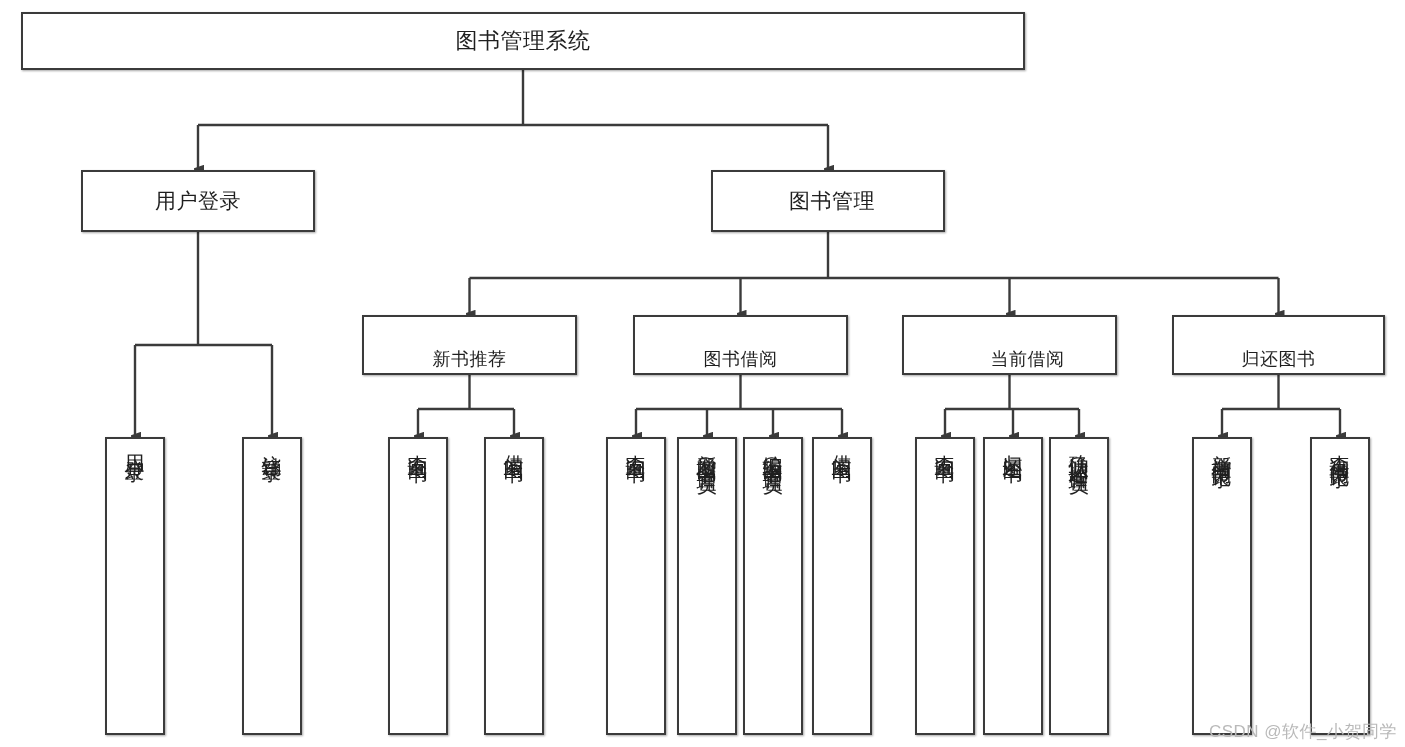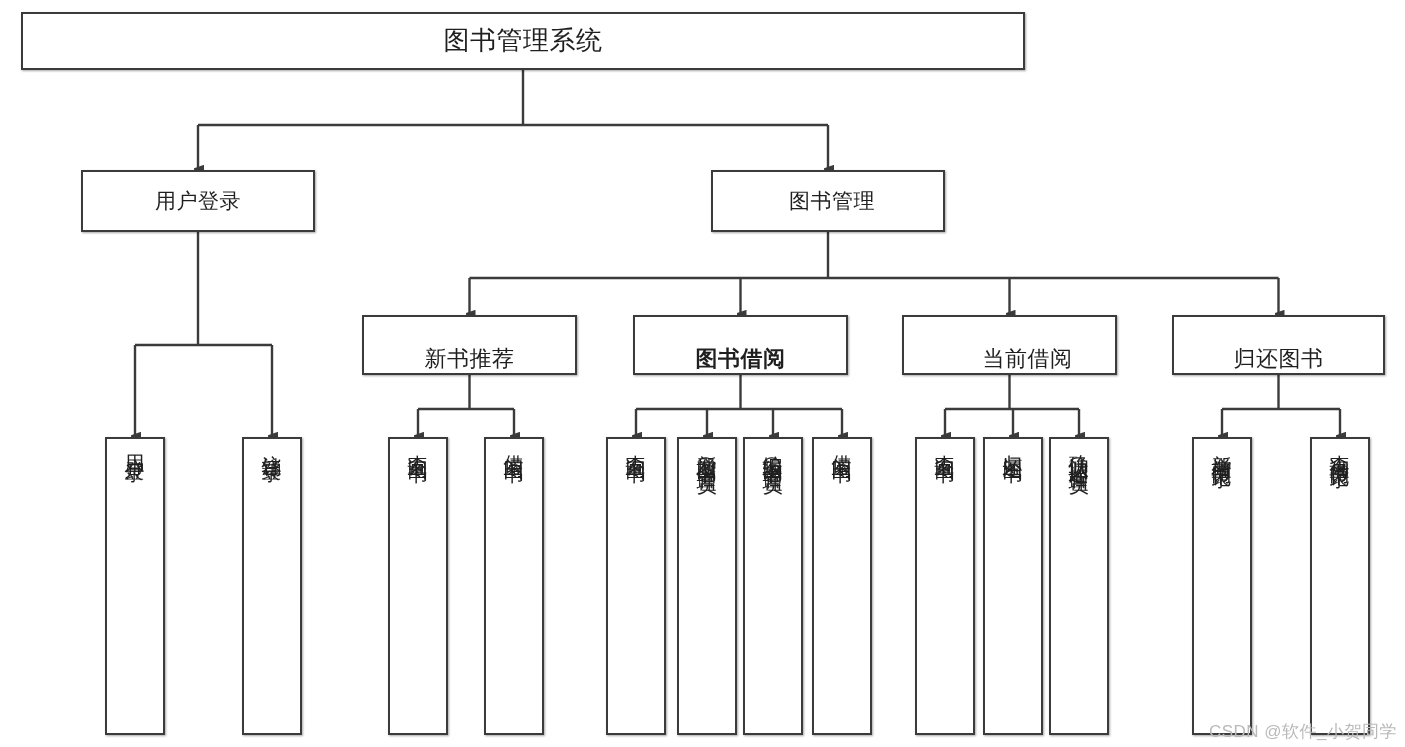--- a/index.html
+++ b/index.html
@@ -28,23 +28,23 @@
     justify-content: center;
   }
   .node-label {
     color: #1f1f1f;
     font-size: 21px;
     line-height: 1.15;
     letter-spacing: 0.5px;
     white-space: nowrap;
     user-select: none;
   }
-  .node.level-0 .node-label { font-size: 26px; }
+  .node.level-0 .node-label { font-size: 22px; }
   .node.level-1 .node-label { font-size: 21px; }
-  .node.level-2 .node-label { font-size: 22px; margin-top: 28px; }
+  .node.level-2 .node-label { font-size: 18px; margin-top: 28px; }
   .node.leaf {
     align-items: flex-start;
     justify-content: center;
     padding-top: 0;
   }
   .node.leaf .node-label {
     writing-mode: vertical-rl;
     text-orientation: upright;
     font-size: 20px;
     letter-spacing: 3px;
@@ -125,21 +125,21 @@
       </div>
       <div class="node level-1" style="left: 81px; top: 170px; width: 234px; height: 62px;">
         <span class="node-label">用户登录</span>
       </div>
       <div class="node level-1" style="left: 711px; top: 170px; width: 234px; height: 62px; padding-left: 8px;">
         <span class="node-label">图书管理</span>
       </div>
       <div class="node level-2" style="left: 362px; top: 315px; width: 215px; height: 60px;">
         <span class="node-label">新书推荐</span>
       </div>
-      <div class="node level-2" style="left: 633px; top: 315px; width: 215px; height: 60px; font-weight: bold;">
+      <div class="node level-2" style="left: 633px; top: 315px; width: 215px; height: 60px;">
         <span class="node-label">图书借阅</span>
       </div>
       <div class="node level-2" style="left: 902px; top: 315px; width: 215px; height: 60px; padding-left: 36px;">
         <span class="node-label">当前借阅</span>
       </div>
       <div class="node level-2" style="left: 1172px; top: 315px; width: 213px; height: 60px;">
         <span class="node-label">归还图书</span>
       </div>
       <div class="node level-3 leaf" style="left: 105px; top: 437px; width: 60px; height: 298px;">
         <span class="node-label">用户登录</span>

